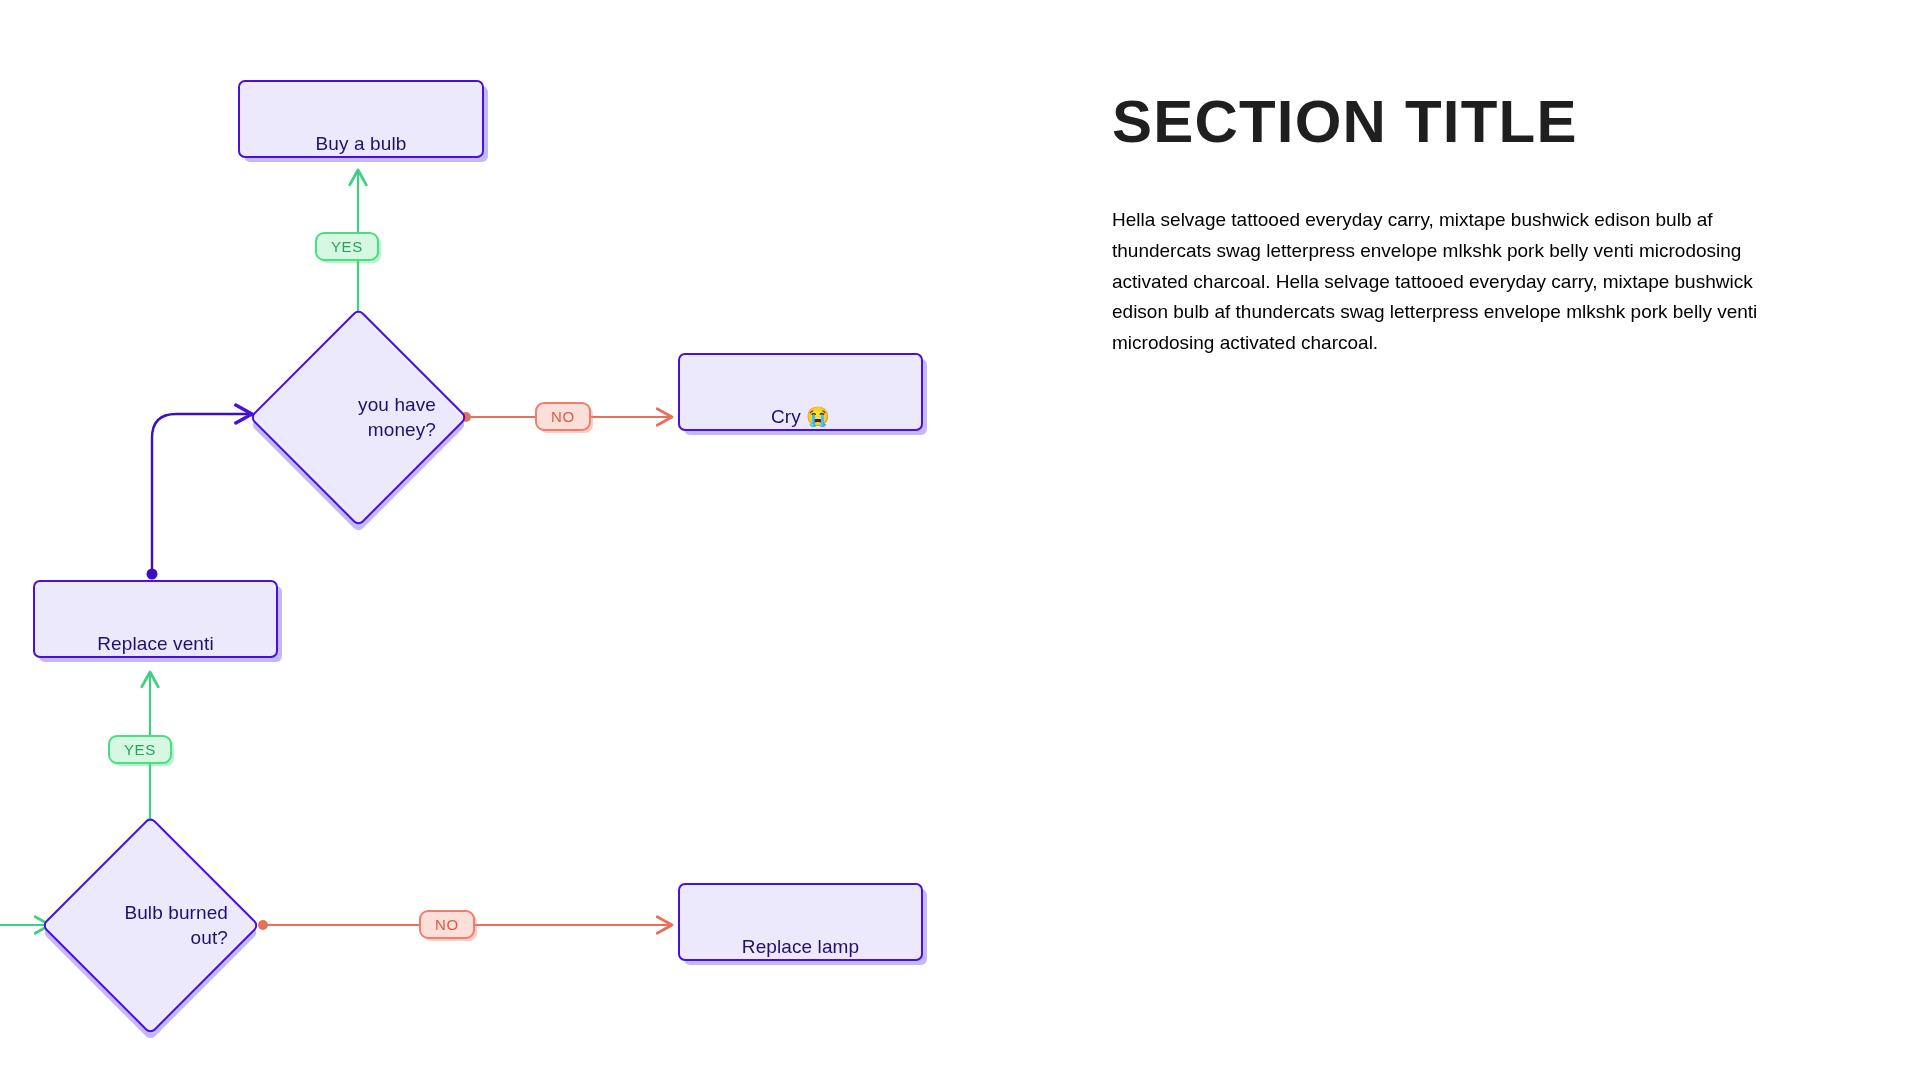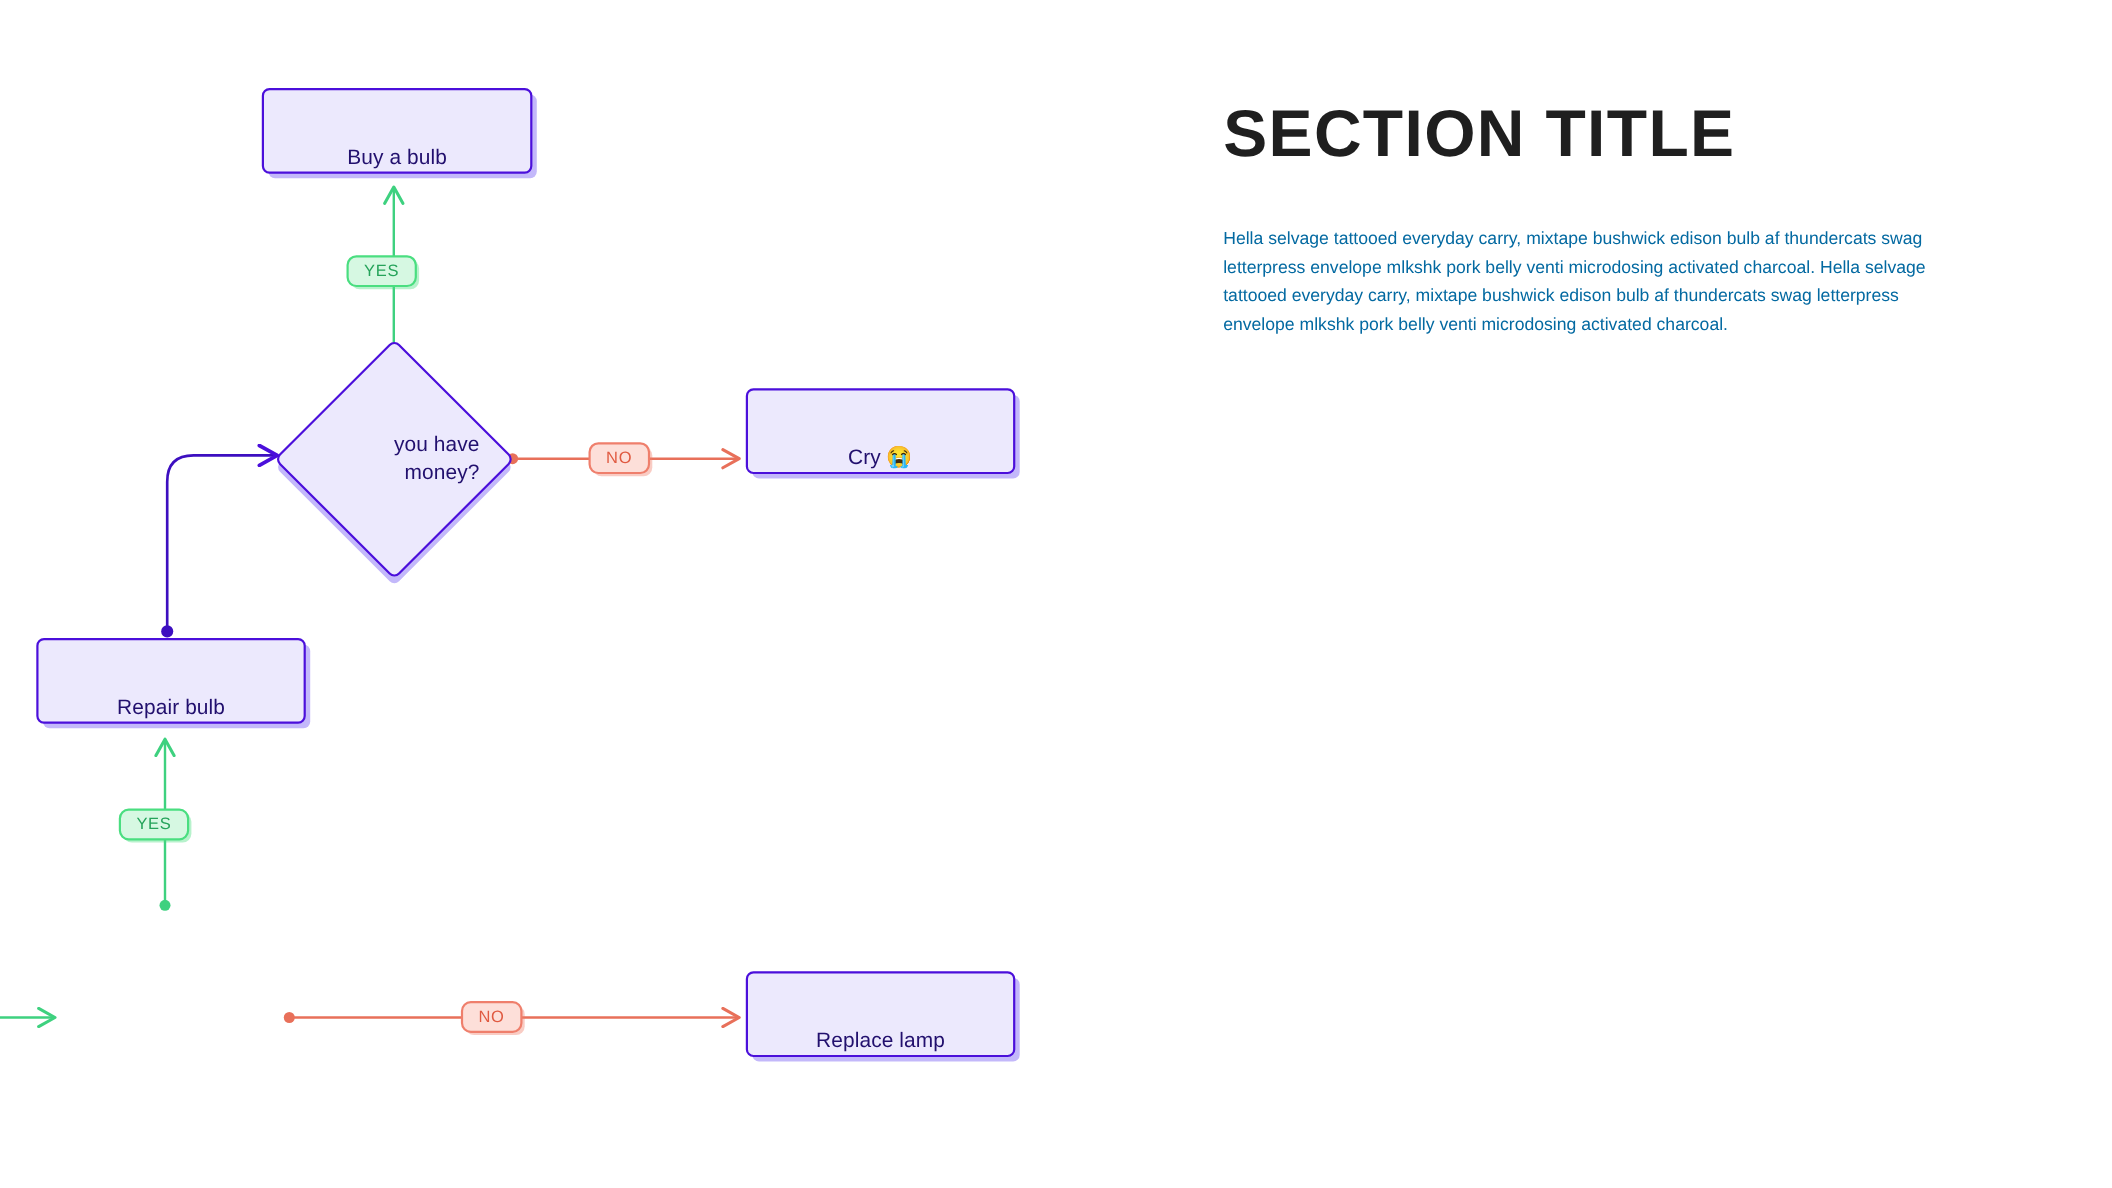--- a/index.html
+++ b/index.html
@@ -88,23 +88,23 @@
   }
   #section-title {
     font-size: 60px;
     font-weight: bold;
     letter-spacing: 1.2px;
     color: #1f1f1f;
     margin: 0 0 52px 0;
     line-height: 1.05;
   }
   #section-body {
-    font-size: 16px;
+    font-size: 19px;
     line-height: 1.62;
-    color: #0369a1;
+    color: #000000;
     margin: 0;
     width: 680px;
   }
 </style>
 </head>
 <body>
 
 <div id="page">
 
   <div id="flowchart">
@@ -160,23 +160,28 @@
       <span class="diamond-shape"></span>
       <span class="diamond-label" style="white-space:pre-line;">you have
 money?</span>
     </div>
 
     <div class="node box" style="left:678px; top:353px; width:245px; height:78px;">
       <span>Cry 😭</span>
     </div>
 
     <div class="node box" style="left:33px; top:580px; width:245px; height:78px;">
-      <span>Repair bulb</span>
-    </div>
-
+      <span>Replace venti</span>
+    </div>
+
+    <div class="node diamond-wrap" style="left:73px; top:848px; width:155px; height:155px;">
+      <span class="diamond-shape"></span>
+      <span class="diamond-label" style="white-space:pre-line;">Bulb burned
+out?</span>
+    </div>
 
     <div class="node box" style="left:678px; top:883px; width:245px; height:78px;">
       <span>Replace lamp</span>
     </div>
 
     <div class="pill yes" style="left:315px; top:232px;">
       <span>YES</span>
     </div>
 
     <div class="pill no" style="left:535px; top:402px;">

